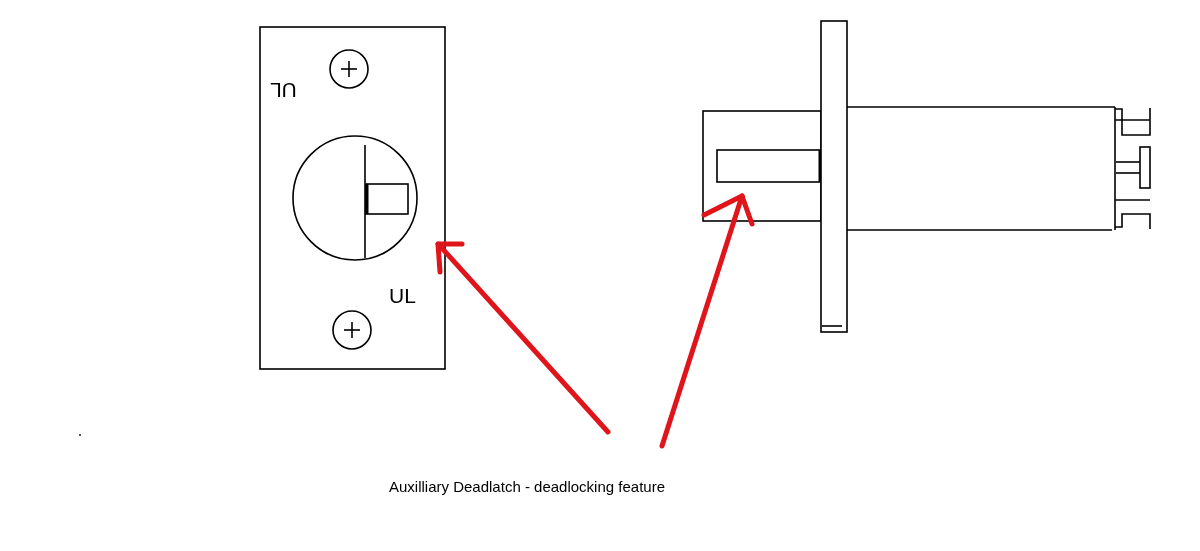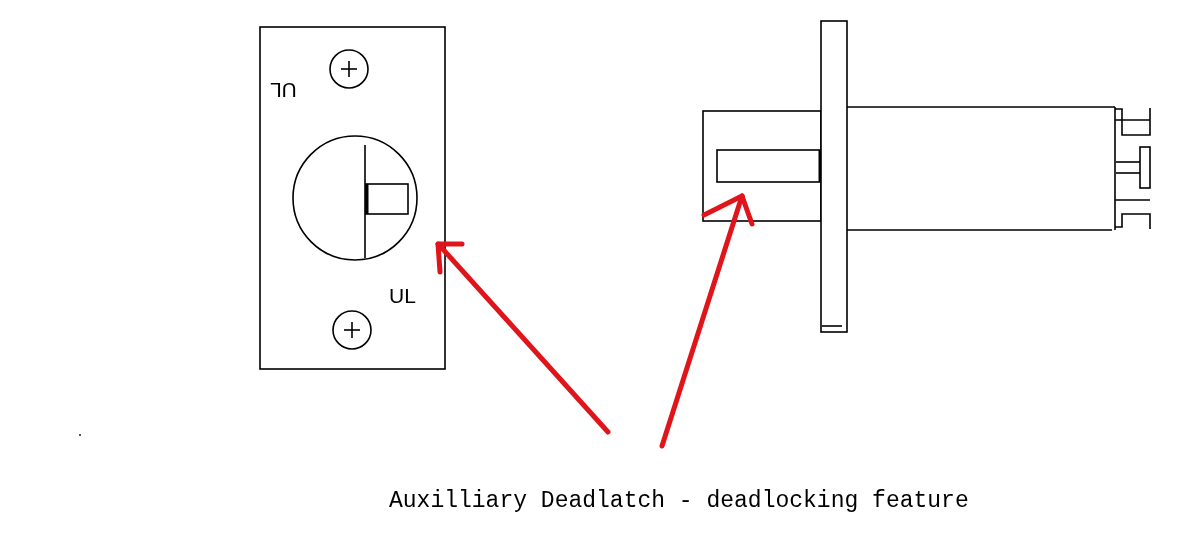--- a/index.html
+++ b/index.html
@@ -1,19 +1,19 @@
 <!DOCTYPE html>
 <html><head>
   <meta charset="utf-8">
   <style>
     html, body { margin: 0; padding: 0; background: #ffffff; }
     body { width: 1200px; height: 551px; position: relative; overflow: hidden; }
     #canvas { position: absolute; left: 0; top: 0; width: 1200px; height: 551px; }
     .lbl { position: absolute; font-family: "Liberation Sans", "DejaVu Sans", sans-serif; color: #000; white-space: nowrap; }
-    #caption { left: 389px; top: 488px; font-size: 23px; font-family: Liberation Mono, monospace; }
+    #caption { left: 389px; top: 478px; font-size: 15px; }
     #ul-bottom { left: 389px; top: 284px; font-size: 21px; }
     #ul-top { left: 270px; top: 78px; font-size: 21px; transform: rotate(180deg); }
     #dot { position: absolute; left: 79px; top: 434px; width: 2px; height: 2px; background: #555; }
   </style>
 </head>
 <body>
 
 <svg id="canvas" width="1200" height="551" viewBox="0 0 1200 551" xmlns="http://www.w3.org/2000/svg">
 
   <g fill="none" stroke="#000" stroke-width="1.6">

